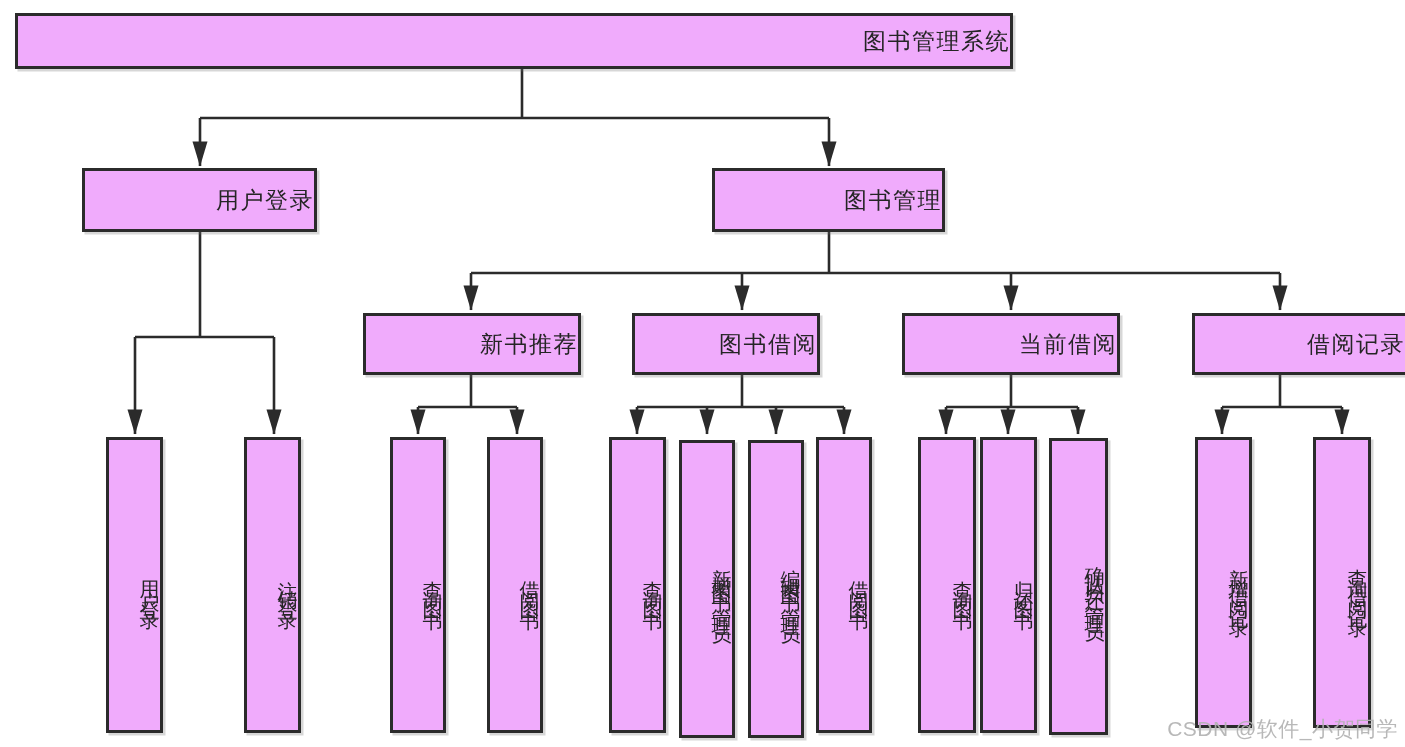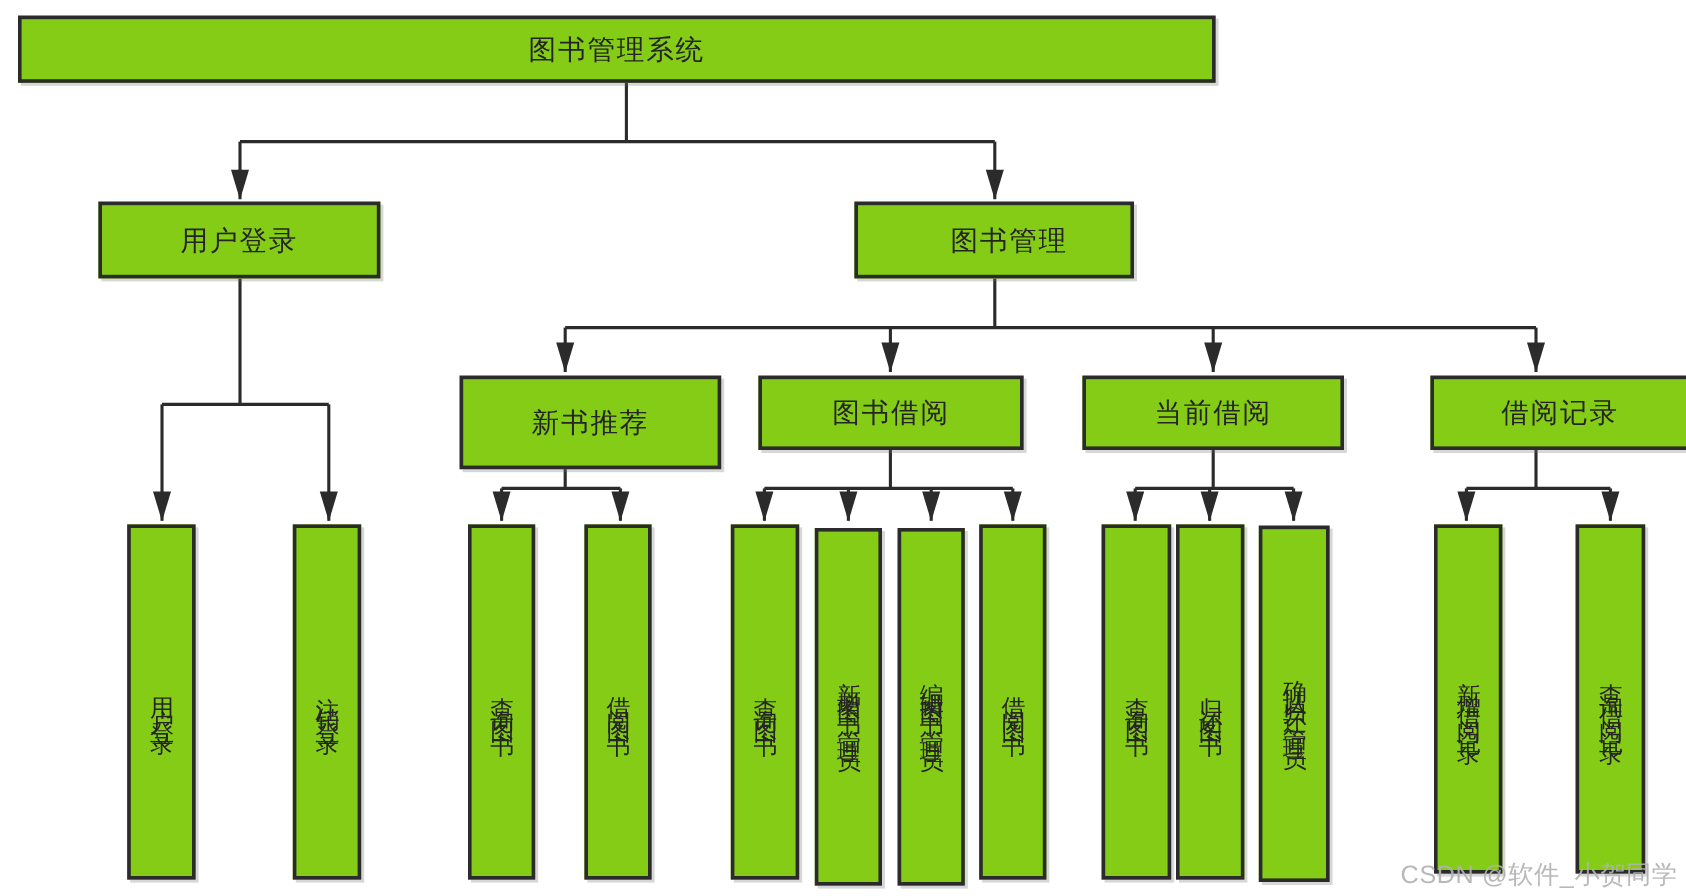--- a/index.html
+++ b/index.html
@@ -2,22 +2,22 @@
 <html><head>
 <meta charset="utf-8">
 <style>
   html,body{margin:0;padding:0;background:#ffffff;}
   .canvas{
     position:relative;width:1405px;height:747px;background:#ffffff;
     font-family:"Liberation Sans","DejaVu Sans",sans-serif;color:#252525;overflow:hidden;
   }
   .connectors{position:absolute;left:0;top:0;width:1405px;height:747px;}
   .node{
-    position:absolute;box-sizing:border-box;background:#84cc16;
-    border:3px solid #2b2b2b;display:flex;align-items:center;justify-content:center;
+    position:absolute;box-sizing:border-box;background:#f0abfc;
+    border:3px solid #2b2b2b;display:flex;align-items:center;justify-content:flex-end;
     box-shadow:2.5px 2.5px 0 rgba(110,110,110,0.28);
     font-family:Liberation Serif, serif;
   }
   .h-label{font-size:23px;letter-spacing:1.5px;white-space:nowrap;}
   .v-label{
     writing-mode:vertical-rl;text-orientation:mixed;
     font-size:20px;letter-spacing:10px;line-height:1;white-space:nowrap;
   }
   .v-label.long{letter-spacing:8px;}
   .watermark{
@@ -89,24 +89,24 @@
     <span class="h-label">图书管理系统</span>
   </div>
 
   <div class="node" style="left:82px;top:168px;width:235px;height:64px;">
     <span class="h-label">用户登录</span>
   </div>
   <div class="node" style="left:712px;top:168px;width:233px;height:64px;padding-left:25px;">
     <span class="h-label">图书管理</span>
   </div>
 
-  <div class="node" style="left:363px;top:313px;width:218px;height:78px;margin-left:20px;">
+  <div class="node" style="left:363px;top:313px;width:218px;height:62px;">
     <span class="h-label">新书推荐</span>
   </div>
-  <div class="node" style="left:632px;top:313px;width:221px;height:62px;">
+  <div class="node" style="left:632px;top:313px;width:188px;height:62px;">
     <span class="h-label">图书借阅</span>
   </div>
   <div class="node" style="left:902px;top:313px;width:218px;height:62px;">
     <span class="h-label">当前借阅</span>
   </div>
   <div class="node" style="left:1172px;top:313px;width:216px;height:62px;margin-left:20px;">
     <span class="h-label">借阅记录</span>
   </div>
 
   <div class="node" style="left:106px;top:437px;width:57px;height:296px;">

